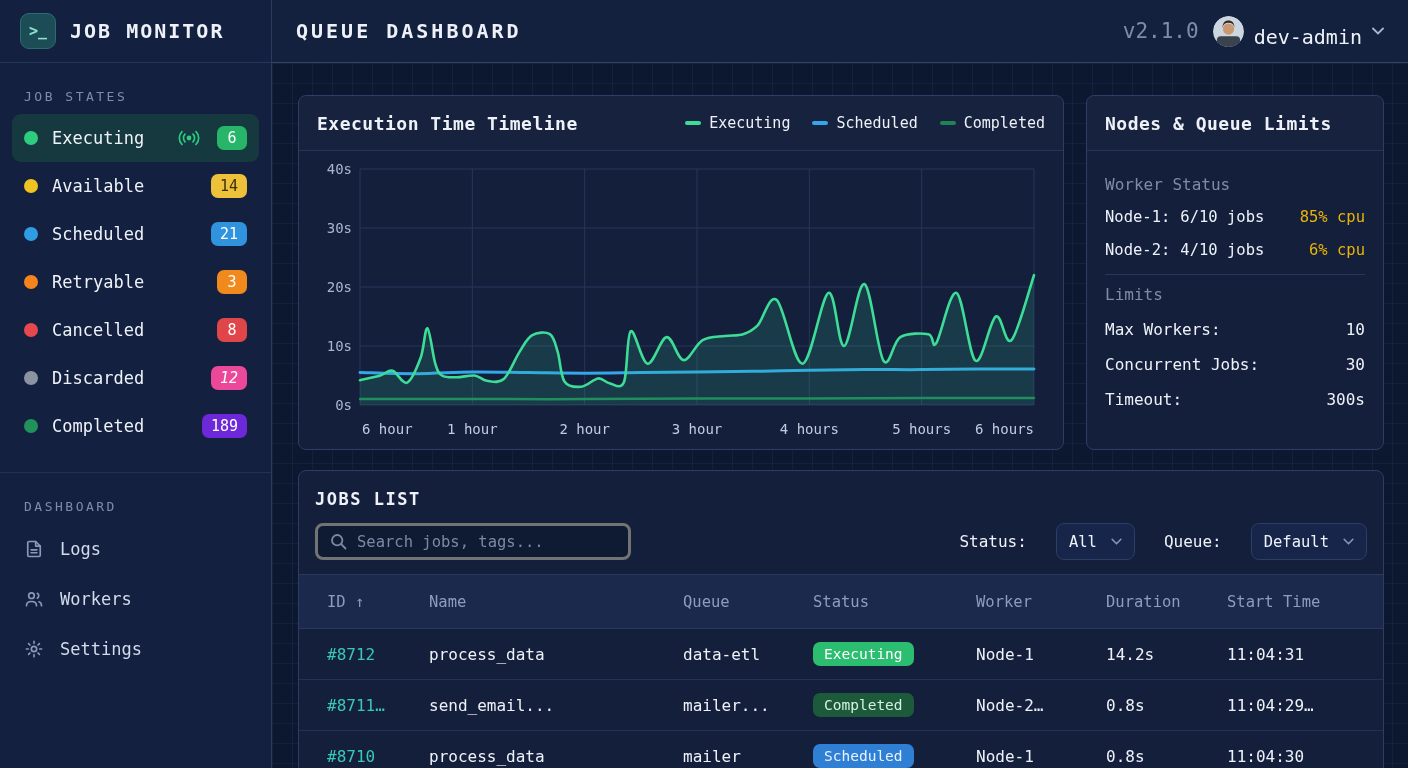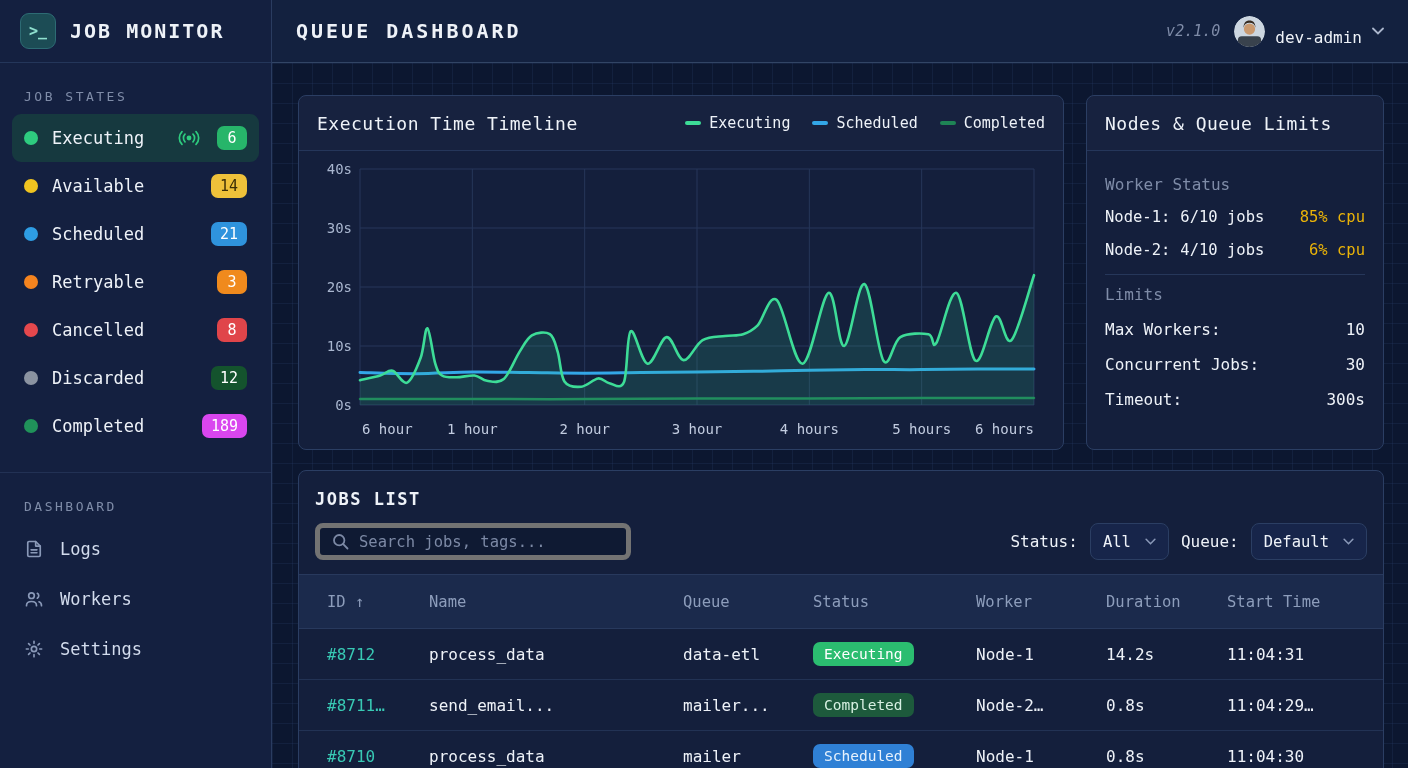--- a/index.html
+++ b/index.html
@@ -55,24 +55,24 @@
 
   
   .right-side { flex:1; display:flex; flex-direction:column; min-width:0; }
   .topbar {
     height:63px; min-height:63px; background:#13213f;
     border-bottom:1px solid #324565;
     display:flex; align-items:center; padding:0 24px;
   }
   .page-title { font-size:20px; font-weight:bold; letter-spacing:3px; }
   .topbar-right { margin-left:auto; display:flex; align-items:center; gap:14px; }
-  .version { color:#7f8ca8; font-size:15px;font-style:italic; }
+  .version { color:#7f8ca8; font-size:21px; }
   .avatar { width:31px; height:31px; border-radius:50%; overflow:hidden; flex:none; }
   .user-menu { display:flex; align-items:center; gap:10px; cursor:pointer; }
-  .username { font-size:16px;margin-top:12px; }
+  .username { font-size:20px;margin-top:12px; }
   .chev { color:#aab6cc; display:flex; }
 
   
   .main {
     flex:1; overflow:hidden; padding:32px 24px 0 26px;
     background:#0c1730;
     background-image:
       linear-gradient(rgba(64,92,150,0.14) 1px, transparent 1px),
       linear-gradient(90deg, rgba(64,92,150,0.14) 1px, transparent 1px);
     background-size:20px 20px;
@@ -81,21 +81,21 @@
     background:#141f3c; border:1px solid #2b3e63; border-radius:8px;
     overflow:hidden;
   }
   .row-top { display:flex; gap:22px; height:355px; }
   .chart-panel { flex:1; display:flex; flex-direction:column; }
   .panel-header {
     height:55px; min-height:55px; border-bottom:1px solid #25365a;
     display:flex; align-items:center; padding:0 18px;
     background:rgba(255,255,255,0.015);
   }
-  .panel-title { font-size:18px; font-weight:normal; letter-spacing:0.5px; }
+  .panel-title { font-size:18px; font-weight:bold; letter-spacing:0.5px; }
   .legend { margin-left:auto; display:flex; gap:22px; }
   .legend-item { display:flex; align-items:center; gap:8px; cursor:pointer; }
   .legend-swatch { width:16px; height:4px; border-radius:2px; }
   .legend-label { font-size:15px; color:#eef2f8; }
   .chart-body { flex:1; display:flex; align-items:center; justify-content:center; }
 
   .nodes-panel { width:298px; min-width:298px; display:flex; flex-direction:column; }
   .nodes-body { padding:16px 18px; }
   .subhead { color:#7f8ca8; font-size:16px; margin:8px 0 14px 0; }
   .node-row { display:flex; gap:10px; font-size:15.5px; margin:0 0 15px 0; white-space:nowrap; }
@@ -105,30 +105,30 @@
   .nodes-divider { border-top:1px solid #26375a; margin:4px 0 10px 0; }
   .limit-row { display:flex; justify-content:space-between; font-size:16px; margin:16px 0 15px 0; }
 
   
   .jobs-panel { margin-top:20px; height:330px; display:flex; flex-direction:column; }
   .jobs-head { padding:18px 16px 14px 16px; }
   .jobs-title { font-size:17px; font-weight:bold; letter-spacing:1.5px; }
   .jobs-controls { display:flex; align-items:center; margin-top:14px; }
   .search-box {
     width:316px; height:37px; background:#0f1a33;
-    border:5px solid #737373; border-radius:8px;
+    border:3px solid #737373; border-radius:8px;
     display:flex; align-items:center; gap:10px; padding:0 12px;
   }
   .search-box svg { color:#7c89a5; flex:none; }
   .search-input {
     background:transparent; border:none; outline:none; width:100%;
     font-family:"DejaVu Sans Mono", monospace; font-size:15.5px; color:#dfe6f2;
   }
   .search-input::placeholder { color:#7c89a5; }
-  .filters { margin-left:auto; display:flex; align-items:center; gap:12px; }
+  .filters { margin-left:auto; display:flex; align-items:center; gap:29px; }
   .filter-label { font-size:16px; color:#eef2f8; }
   .select {
     height:37px; border:1px solid #2b3e63; border-radius:8px;
     background:#17254a; display:flex; align-items:center; gap:14px;
     padding:0 12px; font-size:15.5px; cursor:pointer;
   }
   .select .chev { color:#8a99b8; }
 
   .thead {
     display:grid; grid-template-columns:102px 254px 130px 163px 130px 121px 1fr;
@@ -193,26 +193,26 @@
       <span class="badge" style="background: rgb(240, 138, 29); color: rgb(255, 255, 255);">3</span>
     </div>
     <div class="state-item">
       <span class="dot" style="background: rgb(229, 72, 77);"></span>
       <span class="state-label">Cancelled</span>
       <span class="badge" style="background: rgb(224, 69, 74); color: rgb(255, 255, 255);">8</span>
     </div>
     <div class="state-item">
       <span class="dot" style="background: rgb(139, 147, 161);"></span>
       <span class="state-label">Discarded</span>
-      <span class="badge" style="background: #14532d; color: rgb(255, 255, 255);">12</span>
+      <span class="badge" style="background: #ec4899; color: rgb(255, 255, 255); font-style: italic;">12</span>
     </div>
     <div class="state-item">
       <span class="dot" style="background: rgb(32, 146, 90);"></span>
       <span class="state-label">Completed</span>
-      <span class="badge" style="background: #d946ef; color: rgb(255, 255, 255);">189</span>
+      <span class="badge" style="background: #6d28d9; color: rgb(255, 255, 255);">189</span>
     </div>
 
     <div class="sidebar-divider"></div>
     <div class="section-label">DASHBOARD</div>
 
     <div class="nav-item">
       <span class="nicon">
         <svg class="icon" width="20" height="20" viewBox="0 0 24 24" fill="none" stroke="currentColor" stroke-width="2" stroke-linejoin="round">
           <path d="M14 3H6a1.5 1.5 0 0 0-1.5 1.5v15A1.5 1.5 0 0 0 6 21h12a1.5 1.5 0 0 0 1.5-1.5V8.5z"></path>
           <path d="M14 3v5.5h5.5" stroke-linecap="round"></path>

